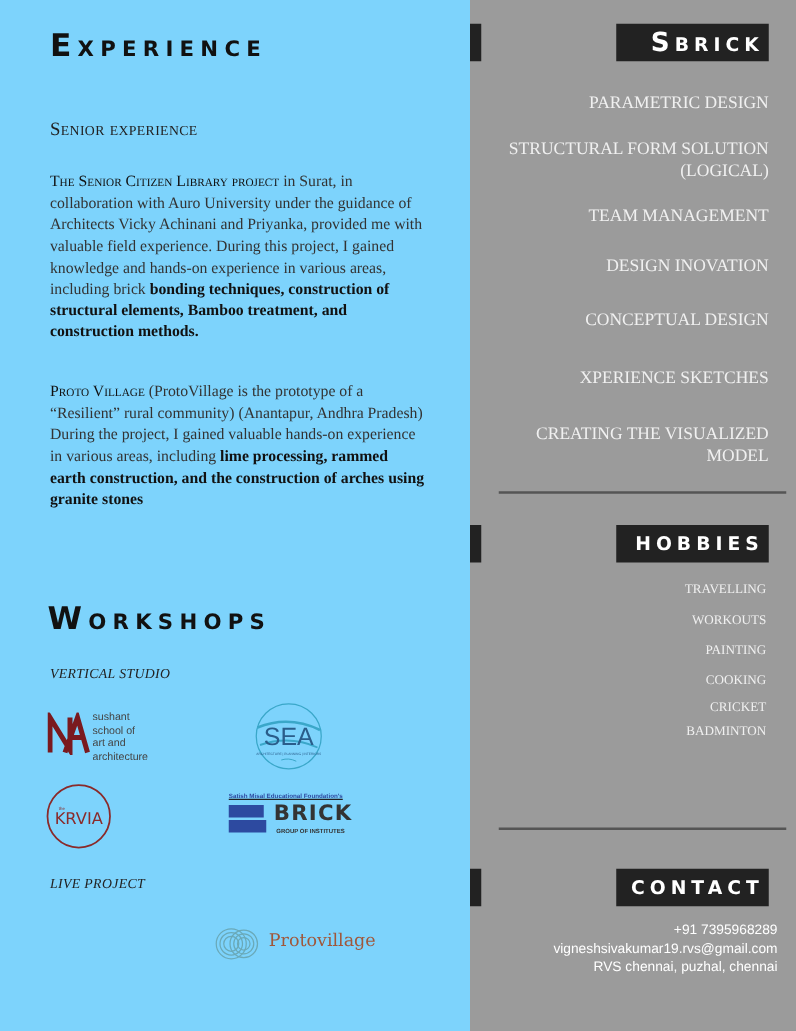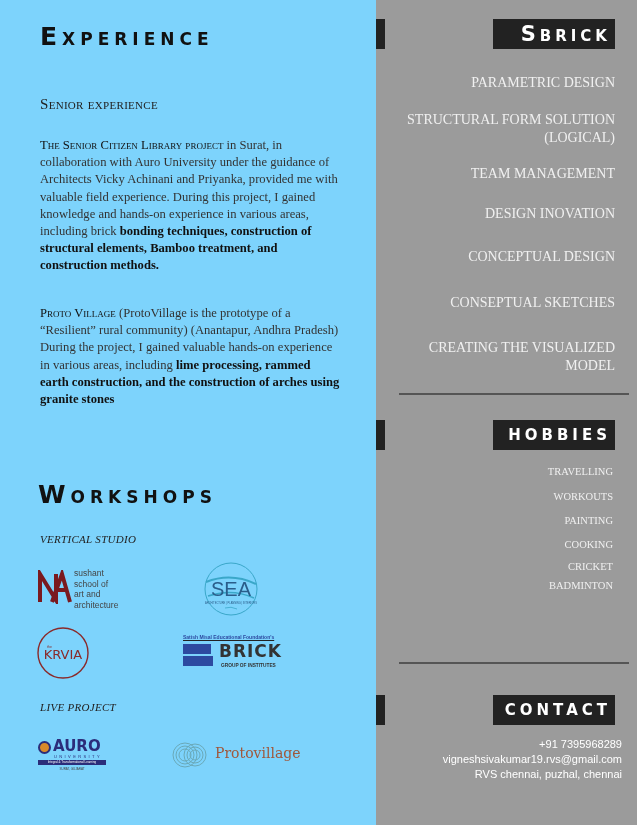--- a/index.html
+++ b/index.html
@@ -93,27 +93,20 @@
   <div class="logo" style="left:183px; top:634px; width:100px; height:40px;">
     <div style="font-family:'Liberation Sans',sans-serif; font-size:5px; font-weight:bold; color:#2d4aa0; white-space:nowrap;">Satish Misal Educational Foundation's</div>
     <div style="position:absolute; left:0; top:10px; width:28px; height:10px; background:#2d4aa0;"></div>
     <div style="position:absolute; left:0; top:22px; width:30px; height:10px; background:#2d4aa0;"></div>
     <div style="position:absolute; left:36px; top:7px; font-family:'DejaVu Sans',sans-serif; font-weight:bold; font-size:17px; color:#333; letter-spacing:1px;">BRICK</div>
     <div style="position:absolute; left:38px; top:29px; font-family:'Liberation Sans',sans-serif; font-size:4.8px; font-weight:bold; color:#333; white-space:nowrap;">GROUP OF INSTITUTES</div>
   </div>
 
   <div class="label-sm" style="left:40px; top:701px;">LIVE PROJECT</div>
 
-  <div class="logo" style="left:38px; top:740px; width:72px; height:32px;">
-    <div style="position:absolute; left:0; top:1px; width:13px; height:13px; border-radius:50%; background:#d98a2b; border:2px solid #2b2d7a;"></div>
-    <div style="position:absolute; left:15px; top:-3px; font-family:'DejaVu Sans',sans-serif; font-weight:bold; font-size:15px; color:#2b2d7a;">AURO</div>
-    <div style="position:absolute; left:16px; top:14px; font-family:'Liberation Sans',sans-serif; font-size:4px; letter-spacing:2.4px; color:#2b2d7a;">UNIVERSITY</div>
-    <div style="position:absolute; left:0; top:20px; width:68px; height:5px; background:#2b2d7a; color:#fff; font-size:3px; font-family:'Liberation Sans',sans-serif; text-align:center; line-height:5px; overflow:hidden; white-space:nowrap;">Integral &amp; Transformational Learning</div>
-    <div style="position:absolute; left:0; top:27px; width:68px; font-size:3px; font-family:'Liberation Sans',sans-serif; text-align:center; color:#444;">SURAT, GUJARAT</div>
-  </div>
 
   <div class="logo" style="left:170px; top:740px; width:130px; height:30px;">
     <svg viewBox="0 0 40 30" width="40" height="30" style="position:absolute; left:0; top:0;">
       <circle cx="15" cy="15" r="12" fill="none" stroke="#6aa9b8" stroke-width="1"></circle>
       <circle cx="15" cy="15" r="9" fill="none" stroke="#6aa9b8" stroke-width="1"></circle>
       <circle cx="15" cy="15" r="6" fill="none" stroke="#6aa9b8" stroke-width="1"></circle>
       <circle cx="25" cy="15" r="11" fill="none" stroke="#6aa9b8" stroke-width="1"></circle>
       <circle cx="25" cy="15" r="8" fill="none" stroke="#6aa9b8" stroke-width="1"></circle>
       <circle cx="25" cy="15" r="5" fill="none" stroke="#6aa9b8" stroke-width="1"></circle>
     </svg>
@@ -126,21 +119,21 @@
 <div class="tab" style="top:19px;"></div>
 <div class="box" style="top:19px; width:122px;">
   <span style="font-size:21px;">S</span><span style="font-size:15px;">BRICK</span>
 </div>
 
 <div class="skill" style="top:74px;">PARAMETRIC DESIGN</div>
 <div class="skill" style="top:111px; width:220px;">STRUCTURAL FORM SOLUTION (LOGICAL)</div>
 <div class="skill" style="top:165px;">TEAM MANAGEMENT</div>
 <div class="skill" style="top:205px;">DESIGN INOVATION</div>
 <div class="skill" style="top:248px;">CONCEPTUAL DESIGN</div>
-<div class="skill" style="top:294px;">CONSEPTUAL SKETCHES</div>
+<div class="skill" style="top:294px;">XPERIENCE SKETCHES</div>
 <div class="skill" style="top:339px; width:200px;">CREATING THE VISUALIZED MODEL</div>
 
 <div class="divider" style="top:393px;"></div>
 
 <div class="tab" style="top:420px;"></div>
 <div class="box" style="top:420px; width:122px; font-size:15px;">HOBBIES</div>
 
 <div class="hobby" style="top:466px;">TRAVELLING</div>
 <div class="hobby" style="top:491px;">WORKOUTS</div>
 <div class="hobby" style="top:515px;">PAINTING</div>

